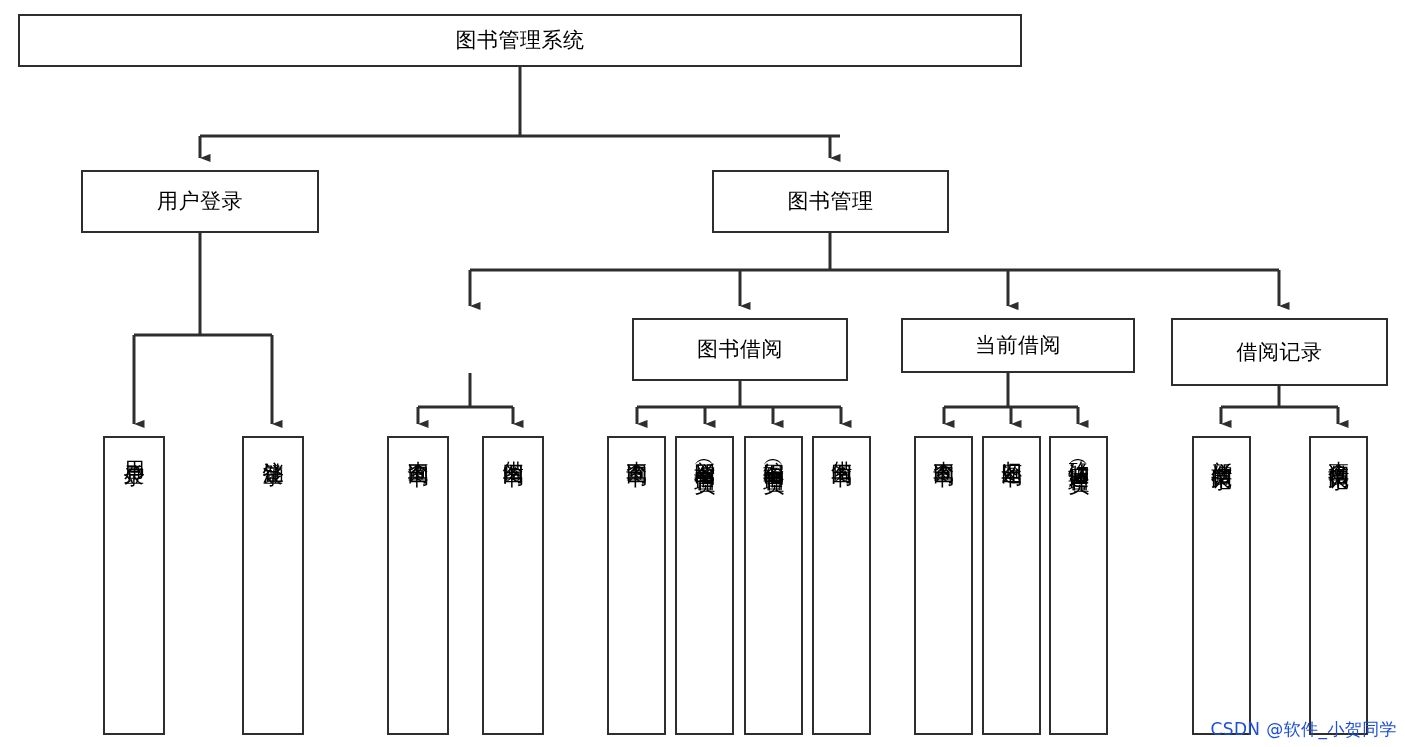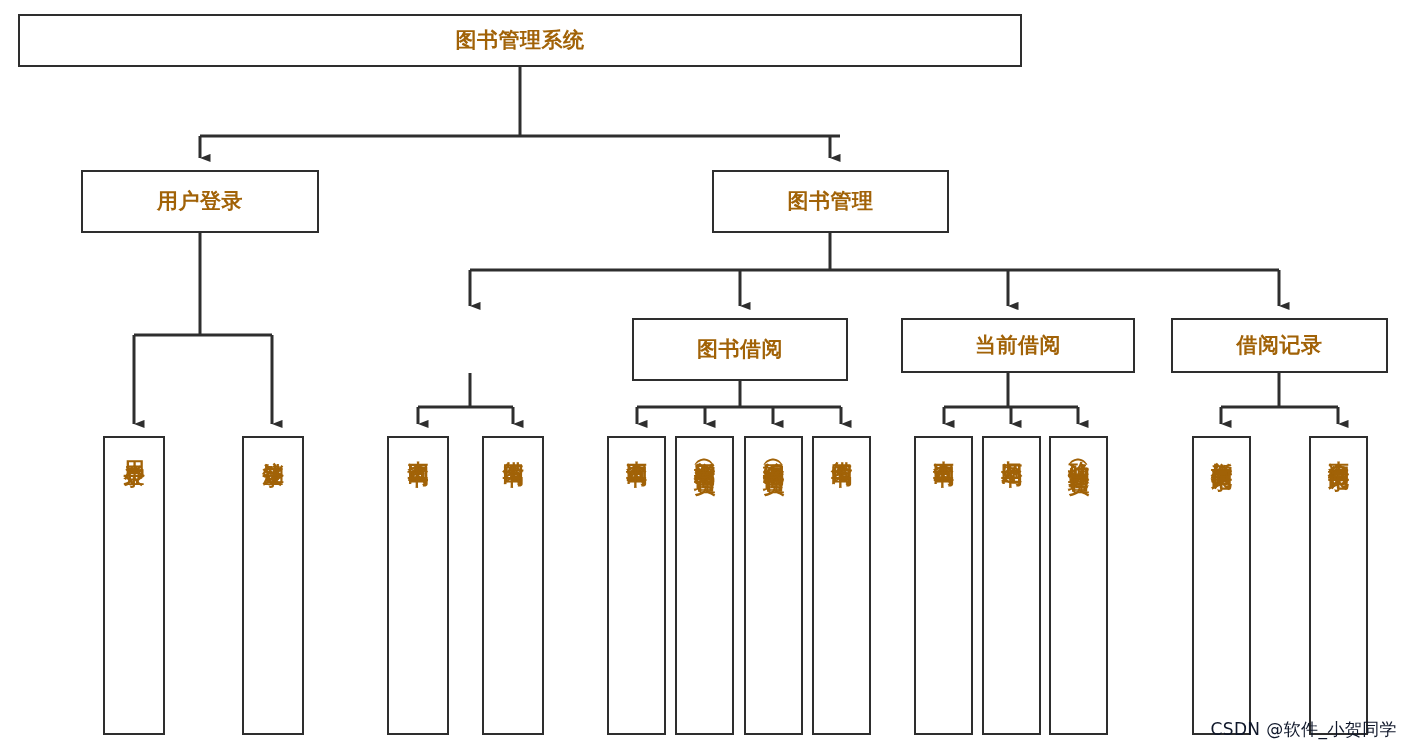--- a/index.html
+++ b/index.html
@@ -27,23 +27,22 @@
   }
   .node {
     position: absolute;
     box-sizing: border-box;
     border: 2px solid #2e2e2e;
     background: #ffffff;
     display: flex;
     align-items: center;
     justify-content: center;
     text-align: left;
-    color: #a16207;
+    color: #000000;
     z-index: 2;
-    font-weight: bold;
   }
   .node-label {
     display: block;
     line-height: 1.18;
     letter-spacing: 0.5px;
   }
   .node.horizontal .node-label {
     font-size: 21px;
     white-space: nowrap;
   }
@@ -57,21 +56,21 @@
     font-size: 21px;
     line-height: 1.06;
     letter-spacing: 2px;
     white-space: nowrap;
   }
   .watermark {
     position: absolute;
     right: 8px;
     bottom: 6px;
     font-size: 17px;
-    color: #0f172a;
+    color: #1d4ed8;
     letter-spacing: 0.4px;
     z-index: 5;
     white-space: nowrap;
     font-family: "DejaVu Sans", "Liberation Sans", sans-serif;
   }
 </style>
 </head>
 <body>
 
 <div id="diagram-root">
@@ -152,21 +151,21 @@
 
 
   <div class="node horizontal" style="left:632px; top:318px; width:216px; height:63px;">
     <span class="node-label">图书借阅</span>
   </div>
 
   <div class="node horizontal" style="left:901px; top:318px; width:234px; height:55px;">
     <span class="node-label">当前借阅</span>
   </div>
 
-  <div class="node horizontal" style="left:1171px; top:318px; width:217px; height:55px;">
+  <div class="node horizontal" style="left:1171px; top:318px; width:217px; height:68px;">
     <span class="node-label">借阅记录</span>
   </div>
 
   <div class="node vertical" style="left:103px; top:436px; width:62px; height:299px;">
     <span class="node-label">用户登录</span>
   </div>
 
   <div class="node vertical" style="left:242px; top:436px; width:62px; height:299px;">
     <span class="node-label">注销登录</span>
   </div>

